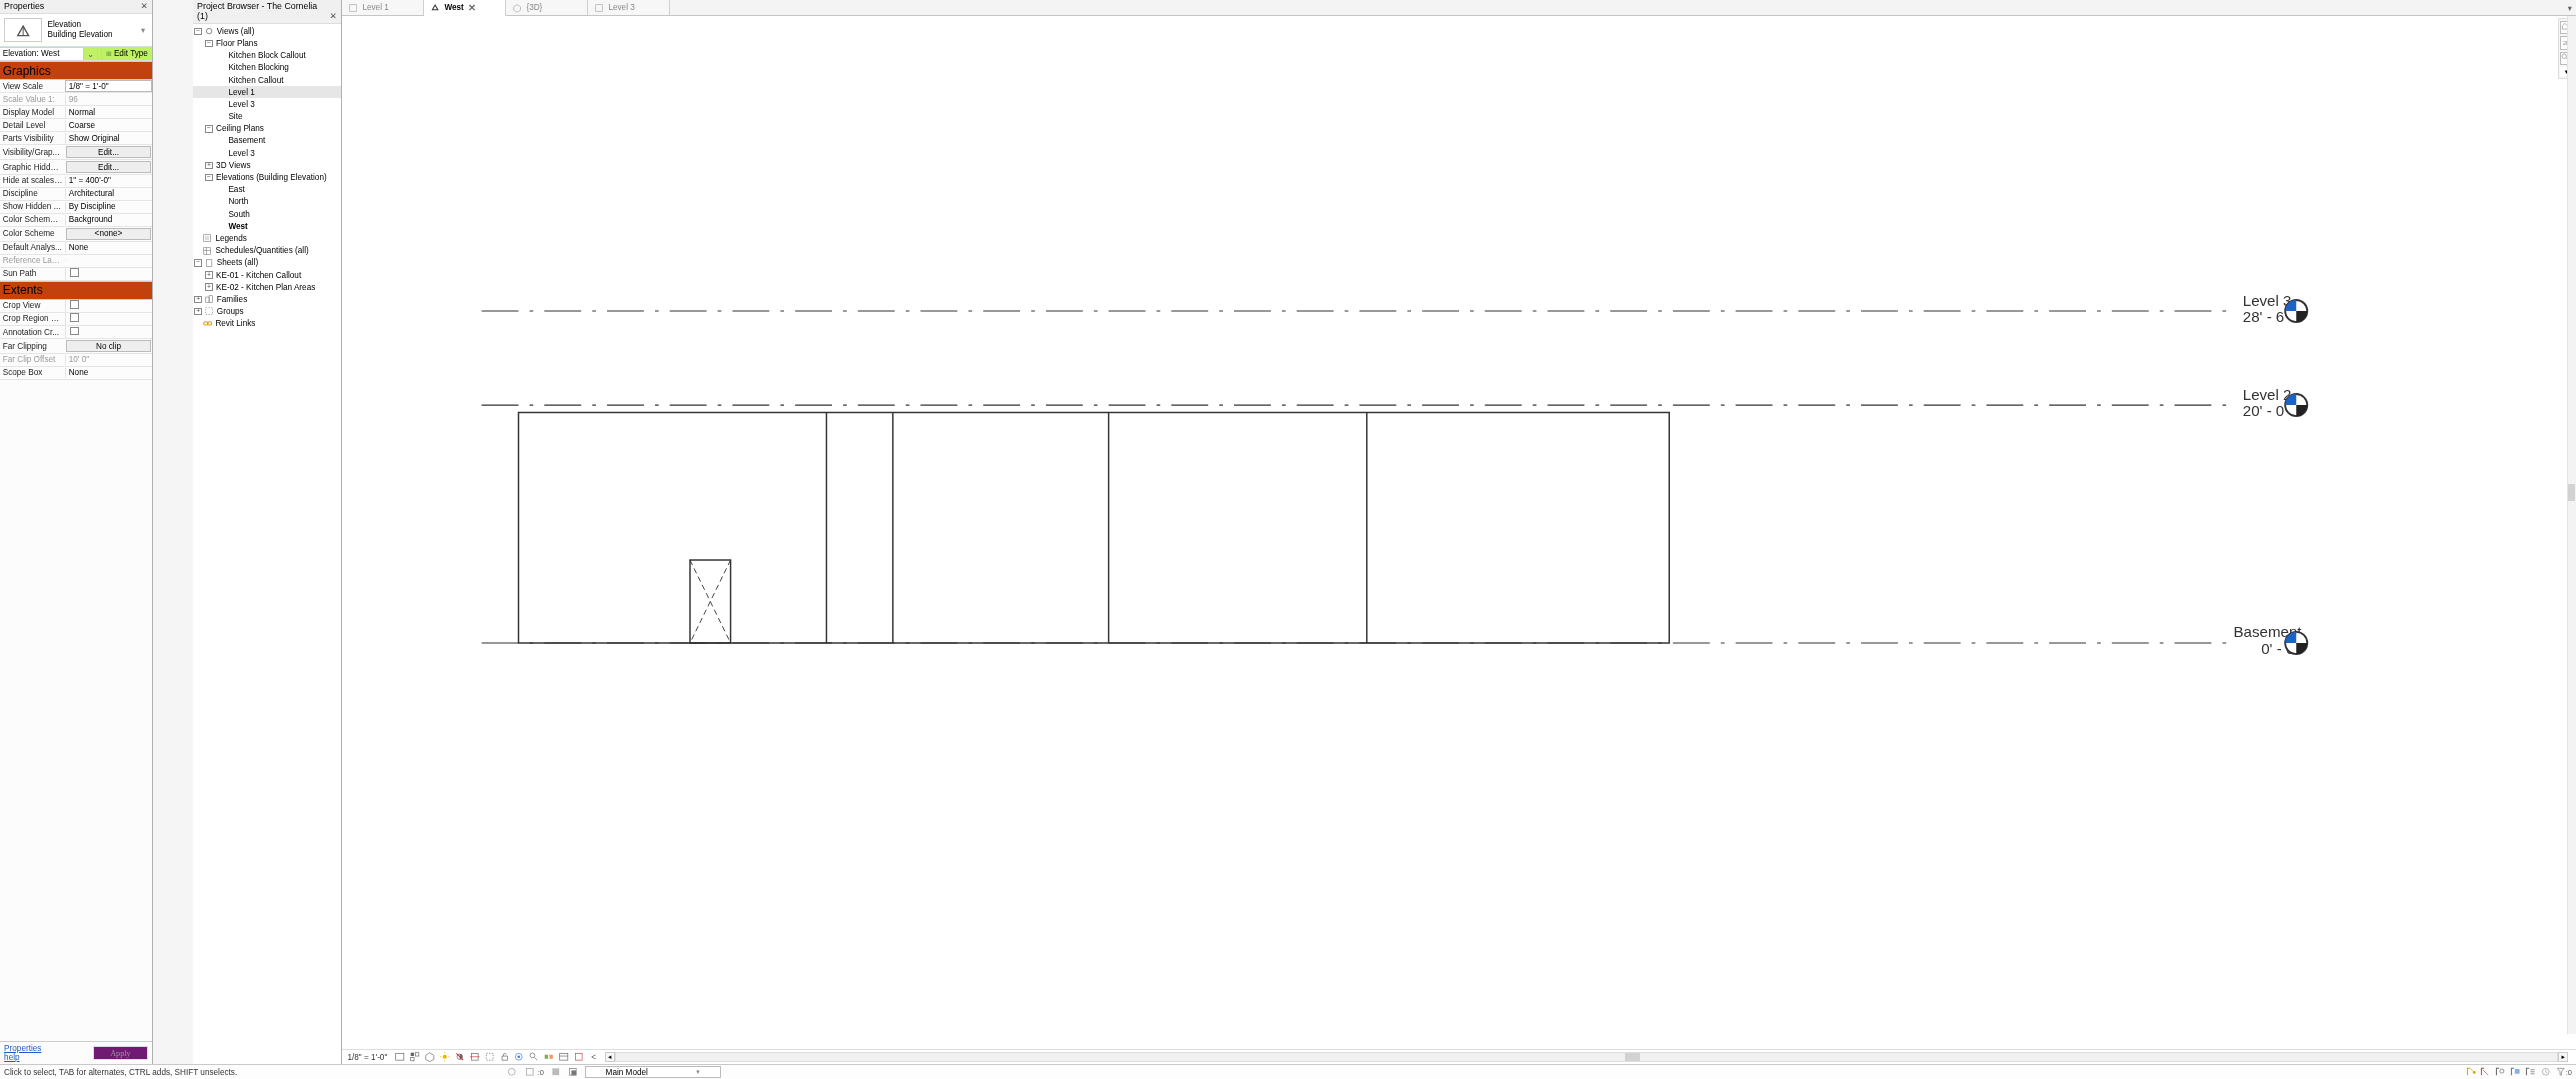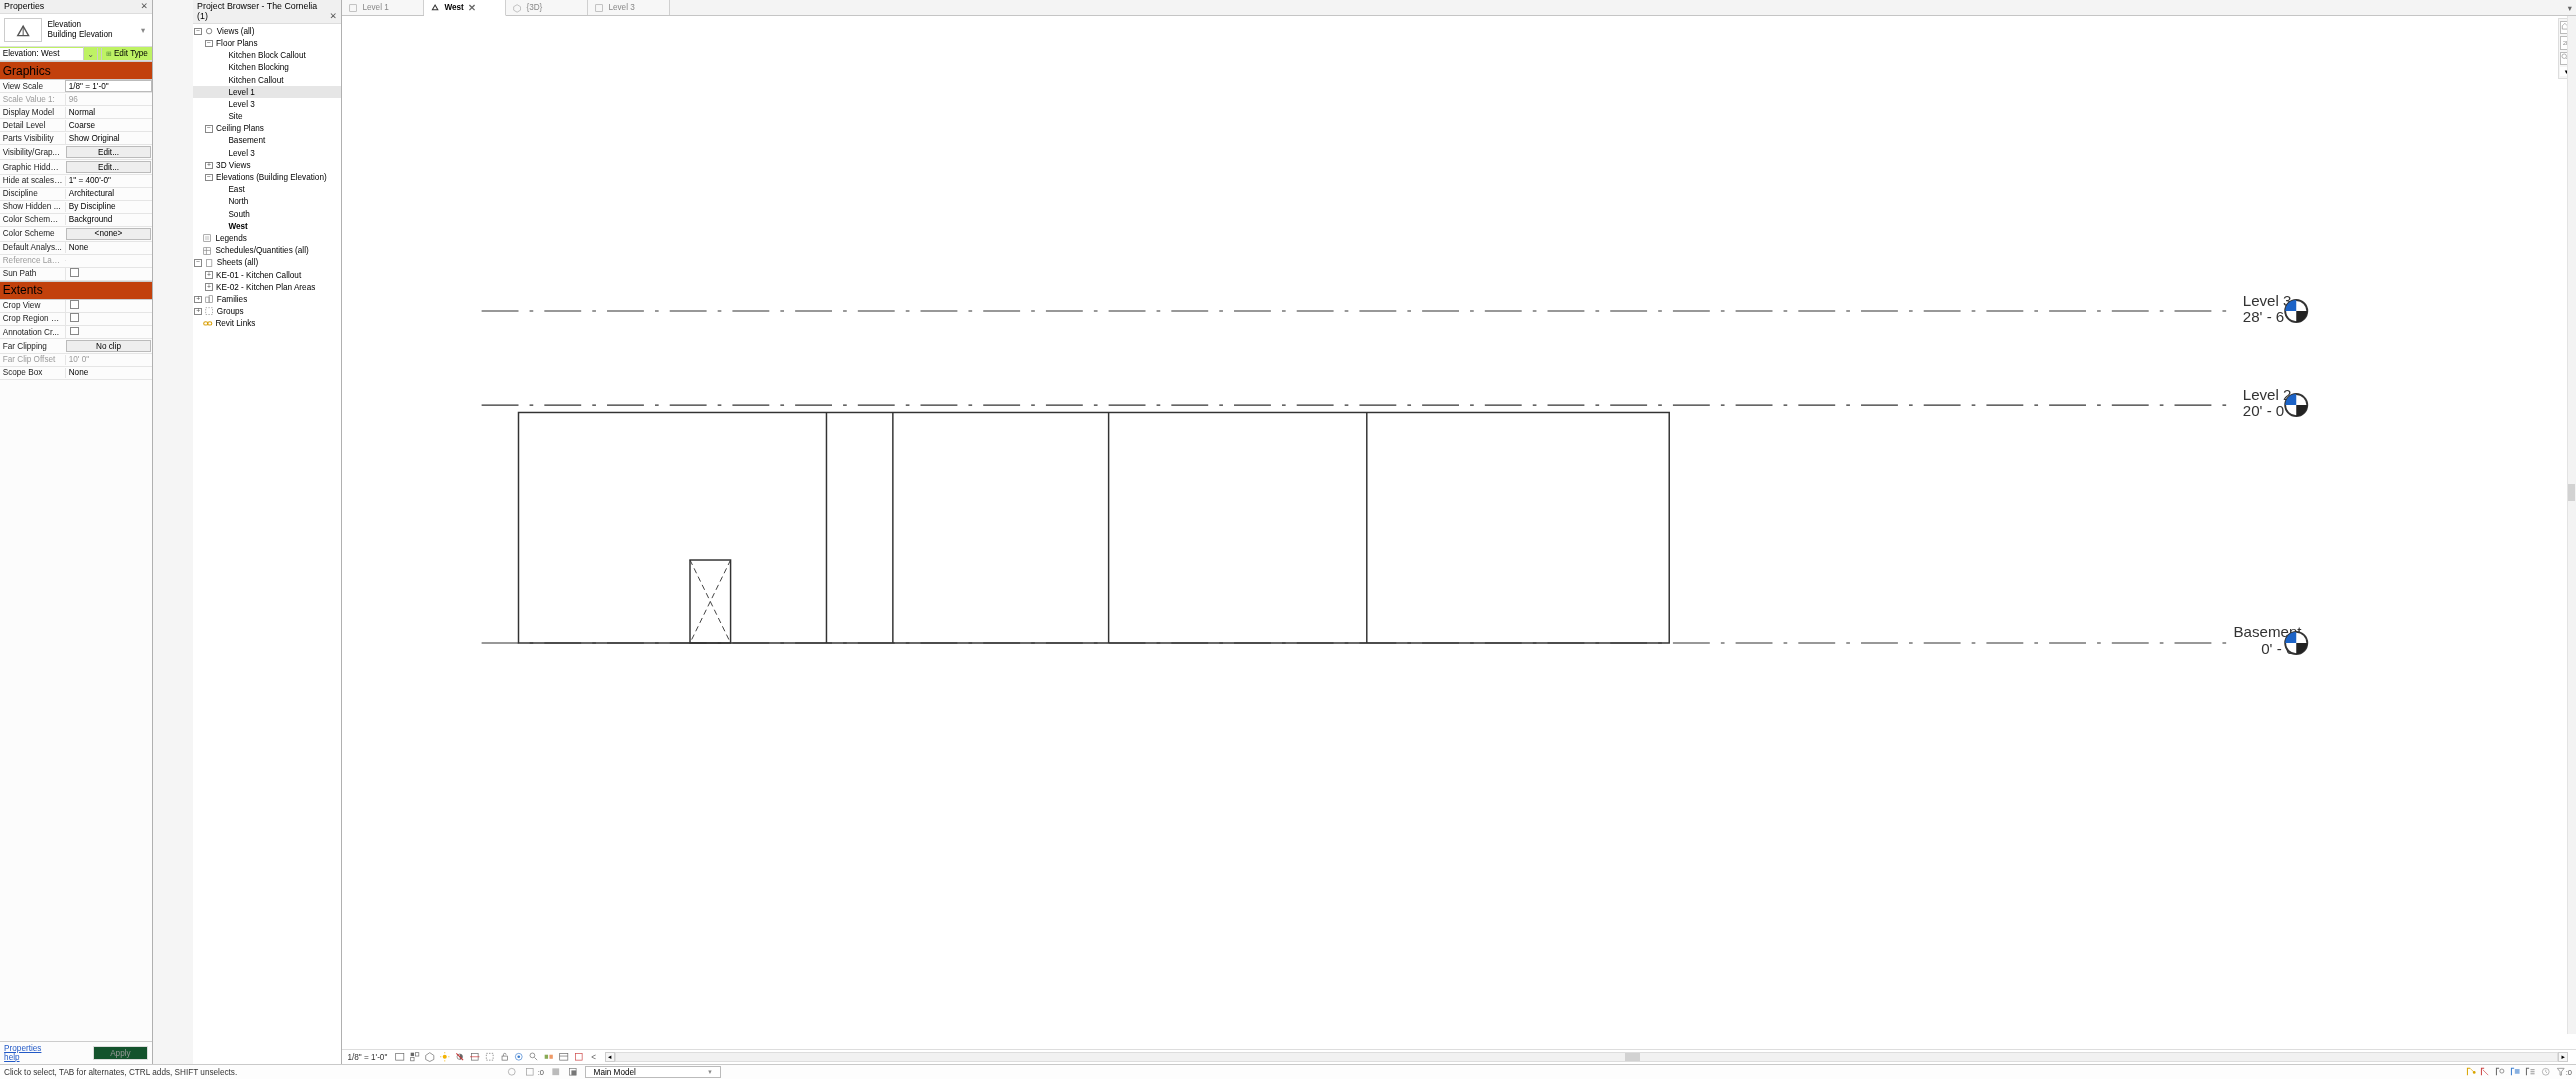--- a/index.html
+++ b/index.html
@@ -34,21 +34,21 @@
 .prop-row { display: flex; border-bottom: 0.7px solid #e5e5e5; min-height: 13px; align-items: center;}
 .prop-label { width: 65px; padding: 0.7px 2.7px; color: #222; overflow: hidden; white-space: nowrap; text-overflow: ellipsis;}
 .prop-label.disabled { color: #9a9a9a; }
 .prop-value { flex: 1; padding: 0.7px 2.7px; border-left: 0.7px solid #e5e5e5; }
 .prop-value.boxed { border: 0.7px solid #bbb; background:#fff; }
 .prop-value.btn { text-align: center; background: #eee; border: 0.7px solid #bbb; cursor:pointer; margin:0.7px;}
 .prop-chk { width: 8.8px; height: 8.8px; border: 0.7px solid #888; background: #fff; display:inline-block; margin-left:1.4px;}
 
 .prop-footer { display: flex; align-items: center; justify-content: space-between; border-top: 0.7px solid #ccc; padding: 2px 4.1px; background:#fcfcfc;gap:44px;}
 .prop-footer a { color: #2259c7; text-decoration: underline; }
-.prop-footer button { padding: 1.4px 16.3px; color:#999; background:#14532d; border:0.7px solid #ddd;}
+.prop-footer button { padding: 1.4px 16.3px; color:#999; background:#701a75; border:0.7px solid #ddd;font-family:Liberation Serif, serif;}
 
 
 .browser-panel { width: 149px; display: flex; flex-direction: column; background: #fff; border-right: 0.7px solid #b0b0b0; margin-left: 40px;}
 .tree { flex: 1; overflow: auto; padding: 1.4px 0; }
 .tree-row { display: flex; align-items: center; height: 12.2px; white-space: nowrap; cursor: default;}
 .tree-row.selected { background: #e6e6e6; }
 .tree-row.bold { font-weight: bold; }
 .exp { width: 7.5px; height: 7.5px; border: 0.7px solid #888; display: flex; align-items: center; justify-content: center; font-size: 6.8px; line-height: 1; margin-right: 2px; color:#555; background:#fff; flex-shrink:0;}
 .tree-ico { width: 9.5px; height: 9.5px; margin-right: 2px; flex-shrink: 0; display:flex; align-items:center; justify-content:center;}
 .tree-label { padding: 0 1.4px; }
@@ -79,21 +79,21 @@
 .vc-scroll-track{flex:1;height:9.5px;background:#f1f1f1;border:0.7px solid #ddd;position:relative;}
 .vc-scroll-thumb{position:absolute;left:52%;top:0;bottom:0;width:15px;background:#d2d2d2;}
 .vc-scroll-arrow{width:9.5px;height:9.5px;border:0.7px solid #ccc;background:#f6f6f6;display:flex;align-items:center;justify-content:center;font-size:6.8px;}
 
 
 .status-bar { height: 15px; display: flex; align-items: center; background: #fdfdfd; border-top: 0.7px solid #c9c9c9; padding: 0 4.1px; gap: 5.4px;}
 .status-text { flex: 0 0 auto; color: #333; }
 .status-spacer { width: 258px; }
 .sb-ico { width: 12.2px; height: 12.2px; display:flex; align-items:center; justify-content:center; cursor:pointer;}
 .sb-count { font-size: 7.5px; color:#555; margin-left:-3.4px;}
-.sb-combo { border:0.7px solid #bbb; height:12.2px; padding:0 8px; display:flex; align-items:center; gap:2.7px; min-width:102px; background:#fff;}
+.sb-combo { border:0.7px solid #bbb; height:12.2px; padding:0 20px; display:flex; align-items:center; gap:2.7px; min-width:102px; background:#fff;}
 .sb-combo .caret{color:#888;font-size:6.8px;}
 .sb-right { margin-left: auto; display:flex; align-items:center; gap:2.7px;}
 
 
 svg { overflow: visible; }
 </style>
 </head>
 <body>
 <div class="app">
 

